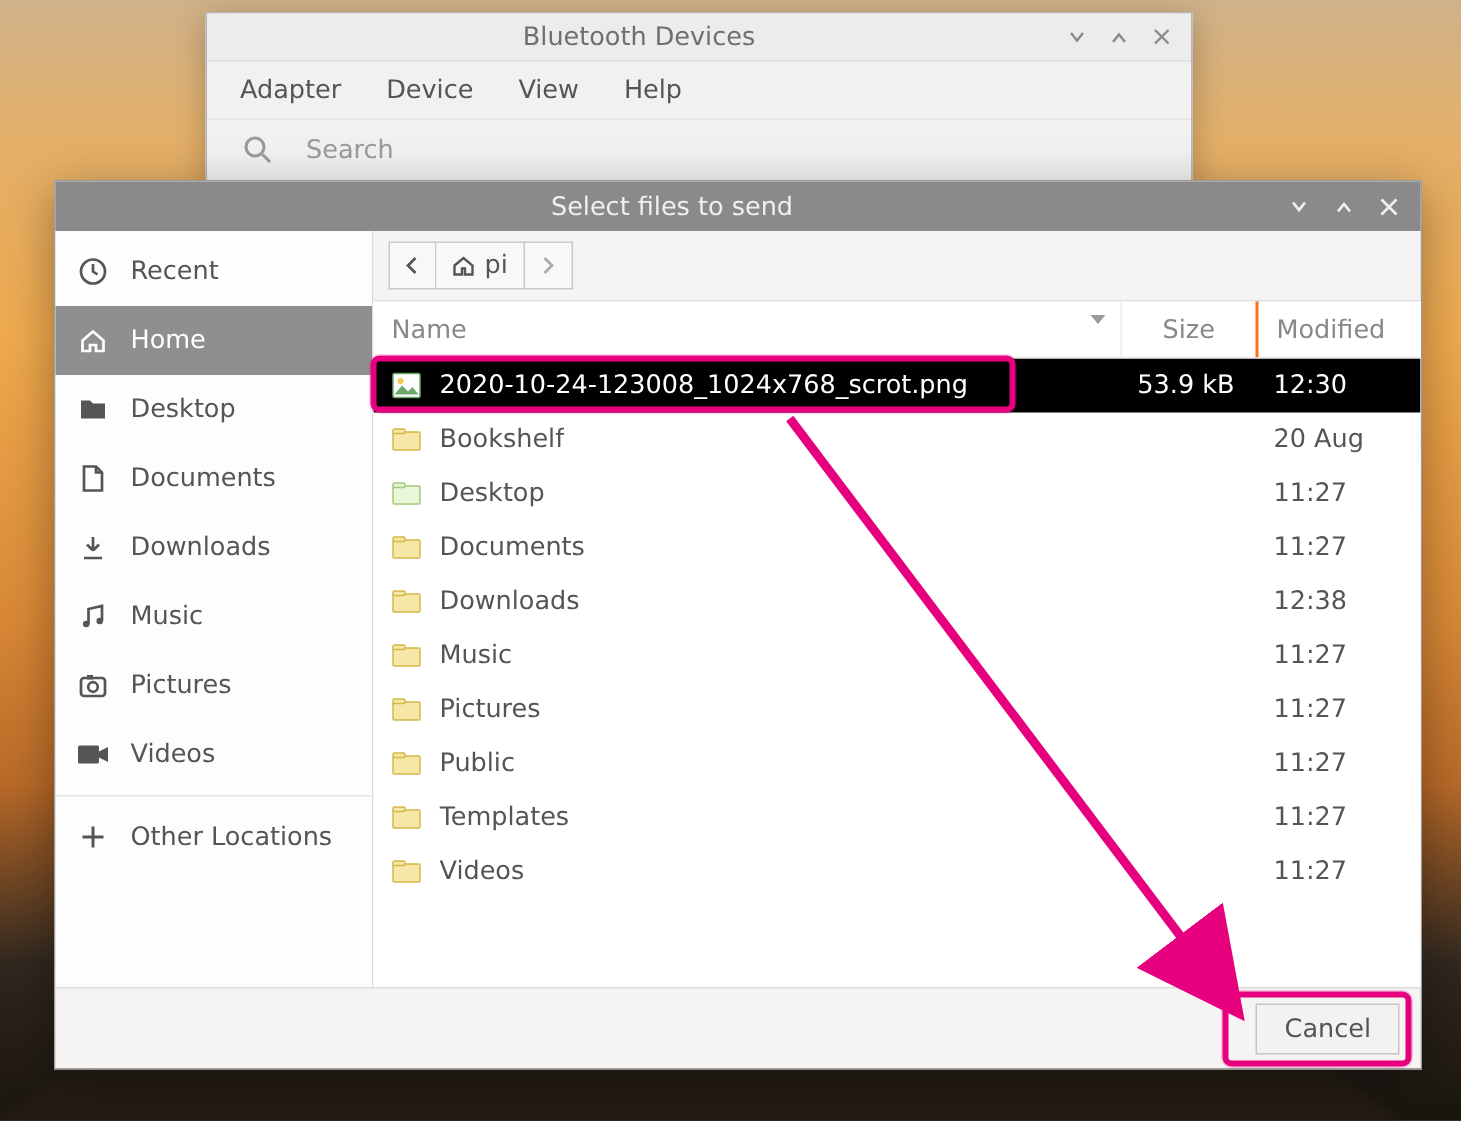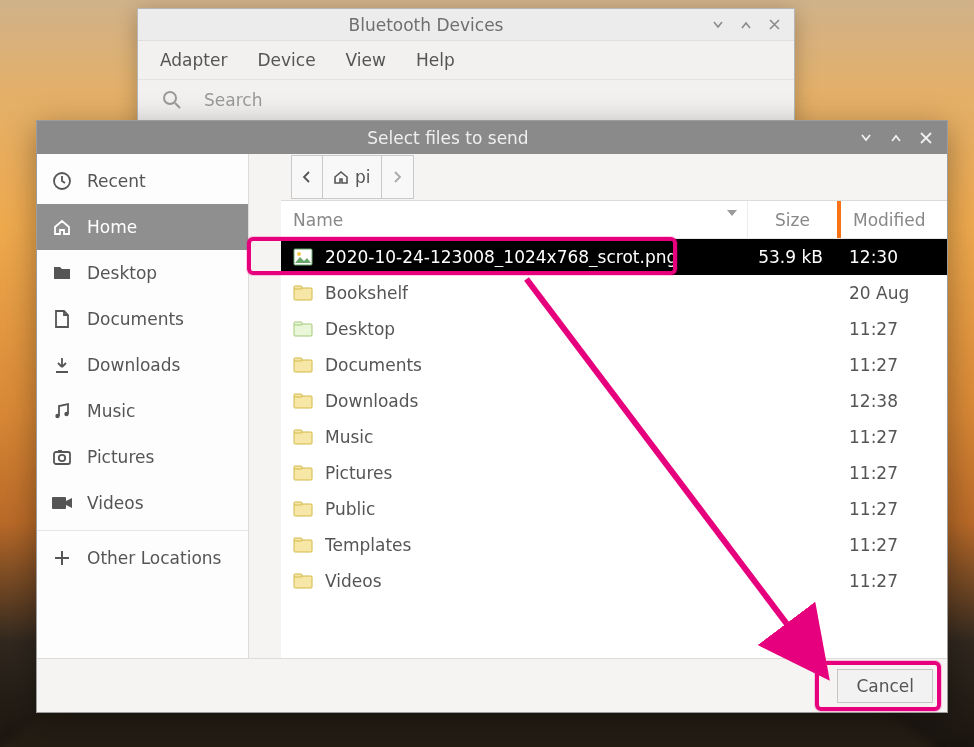--- a/index.html
+++ b/index.html
@@ -94,21 +94,21 @@
     font-size: 17px;
   }
   .dlg-titlebar .title { flex: 1; text-align: center; }
   .dlg-winbtn {
     width: 30px; height: 30px;
     display: flex; align-items: center; justify-content: center;
     cursor: pointer; color: #f0f0f0;
   }
 
   .dlg-body {
-    display: flex; flex: 1 1 auto; min-height: 0; gap: 32px;
+    display: flex; flex: 1 1 auto; min-height: 0;
   }
 
   
   .sidebar {
     width: 212px;
     background: #fdfdfd;
     border-right: 1px solid #dcdcdc;
     display: flex; flex-direction: column;
     padding-top: 4px;
   }
@@ -135,21 +135,21 @@
     flex: 1; display: flex; flex-direction: column; min-width: 0;
     background: #f5f4f3;
   }
   .pathbar {
     height: 46px;
     display: flex; align-items: center;
     padding: 0 10px;
     gap: 0;
   }
   .pathbtn {
-    height: 44px; min-width: 32px;
+    height: 32px; min-width: 32px;
     border: 1px solid #c9c9c9;
     background: #f8f8f8;
     display: flex; align-items: center; justify-content: center;
     padding: 0 10px; gap: 6px;
     color: #555; cursor: pointer;
   }
   .pathbtn + .pathbtn { border-left: none; }
   .pathbtn svg { display:block; }
 
   .filelist-wrap {
@@ -161,21 +161,21 @@
   .cols {
     height: 38px;
     display: flex; align-items: center;
     border-bottom: 1px solid #e6e6e6;
     color: #888;
     font-size: 17px;
     background: #fff;
   }
   .col-name { flex: 1; padding-left: 12px; display:flex; align-items:flex-start; gap:8px; }
   .col-size { width: 90px; text-align: center; border-left: 1px solid #ececec; height:100%; display:flex; align-items:center; justify-content:center; }
-  .col-mod  { width: 110px; padding-left: 12px; border-left: 4px solid #f97316; height:100%; display:flex; align-items:center; }
+  .col-mod  { width: 110px; padding-left: 12px; border-left: 2px solid #f97316; height:100%; display:flex; align-items:center; }
 
   .sort-caret {
     margin-left: auto; margin-right: 10px;
     width: 0; height: 0;
     border-left: 5px solid transparent;
     border-right: 5px solid transparent;
     border-top: 6px solid #9a9a9a;
   }
 
   .rows { flex: 1; overflow: hidden; }

